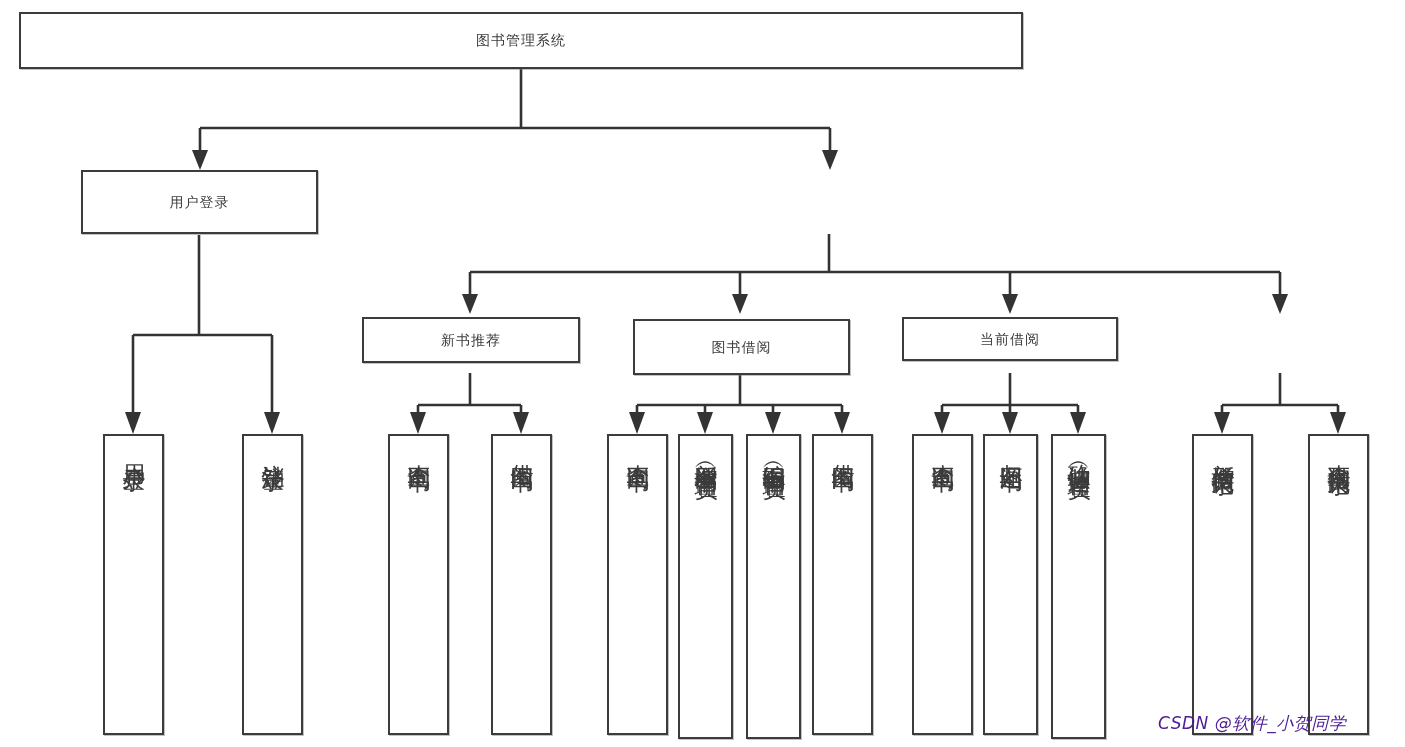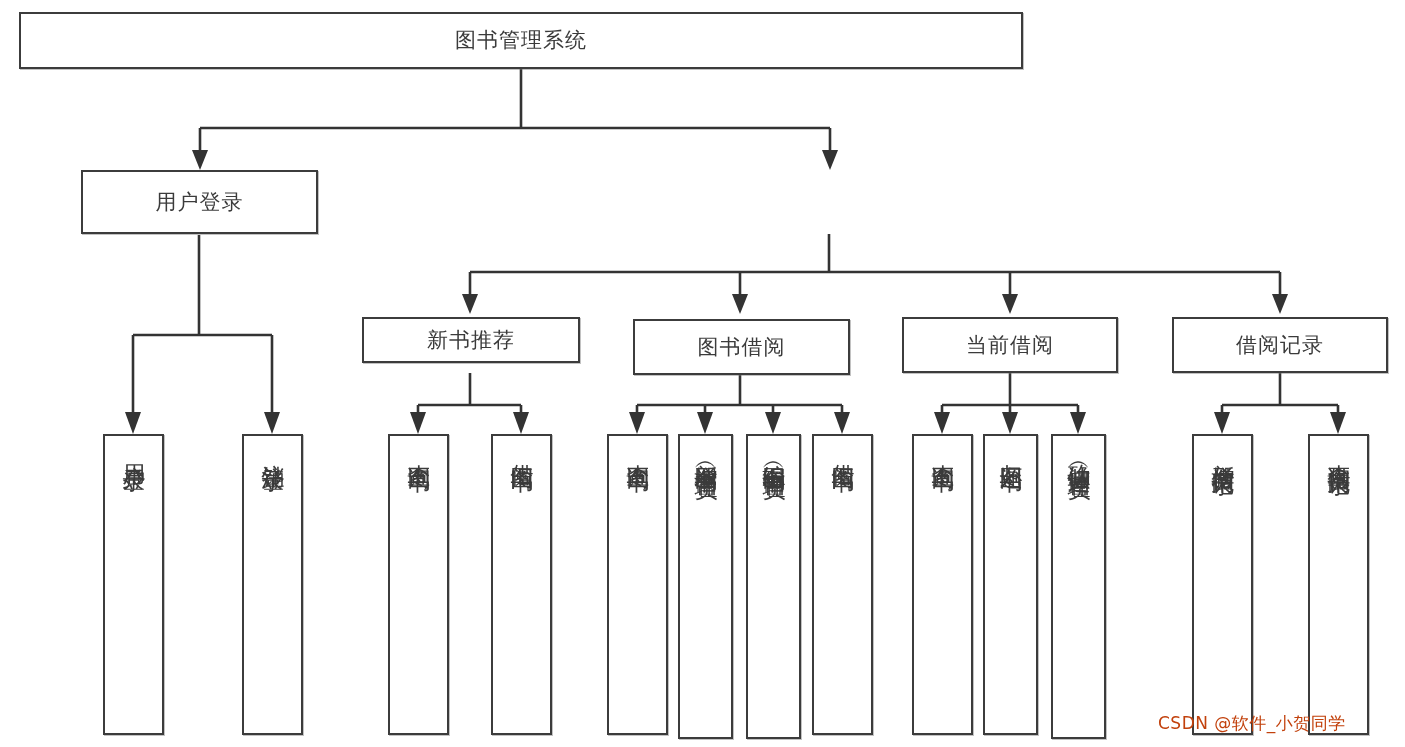--- a/index.html
+++ b/index.html
@@ -15,21 +15,21 @@
     position:absolute;
     box-sizing:border-box;
     background:#ffffff;
     border:2px solid #3c3c3c;
     display:flex;
     align-items:center;
     justify-content:center;
     box-shadow:1px 1px 0 rgba(120,120,120,.45);
   }
   .node .lbl{
-    font-size:21px;
+    font-size:14px;
     line-height:1.18;
     letter-spacing:1px;
     color:#3b3b3b;
     white-space:nowrap;
   }
   
   .leaf{
     align-items:flex-start;
     justify-content:center;
     padding-top:10px;
@@ -40,24 +40,25 @@
     font-size:23px;
     line-height:1.30;
     letter-spacing:2px;
     white-space:nowrap;
     text-align:start;
   }
   #watermark{
     position:absolute;
     left:1158px;top:712px;
     font-size:17px;
-    color:#c2410c;
+    color:#4c1d95;
     letter-spacing:.5px;
     white-space:nowrap;
     font-family:"DejaVu Sans","Liberation Sans",sans-serif;
+    font-style:italic;
   }
 </style>
 </head>
 <body>
 
 <div id="stage">
 
   <svg id="wires" viewBox="0 0 1405 747">
     <defs>
       <marker id="ah" markerWidth="10" markerHeight="12" refX="1" refY="6" orient="auto" markerUnits="userSpaceOnUse">
@@ -143,25 +144,22 @@
   <div class="node" style="left:81px;top:170px;width:237px;height:64px;">
     <span class="lbl">用户登录</span>
   </div>
 
   <div class="node" style="left:362px;top:317px;width:218px;height:46px;">
     <span class="lbl">新书推荐</span>
   </div>
   <div class="node" style="left:633px;top:319px;width:217px;height:56px;">
     <span class="lbl">图书借阅</span>
   </div>
-  <div class="node" style="left:902px;top:317px;width:216px;height:56px;">
+  <div class="node" style="left:902px;top:317px;width:216px;height:44px;">
     <span class="lbl">当前借阅</span>
-  </div>
-  <div class="node" style="left:1172px;top:317px;width:216px;height:56px;">
-    <span class="lbl">借阅记录</span>
   </div>
 
   <div class="node leaf" style="left:103px;top:434px;width:61px;height:301px;">
     <span class="lbl">用户登录</span>
   </div>
   <div class="node leaf" style="left:242px;top:434px;width:61px;height:301px;">
     <span class="lbl">注销登录</span>
   </div>
 
   <div class="node leaf" style="left:388px;top:434px;width:61px;height:301px;">

